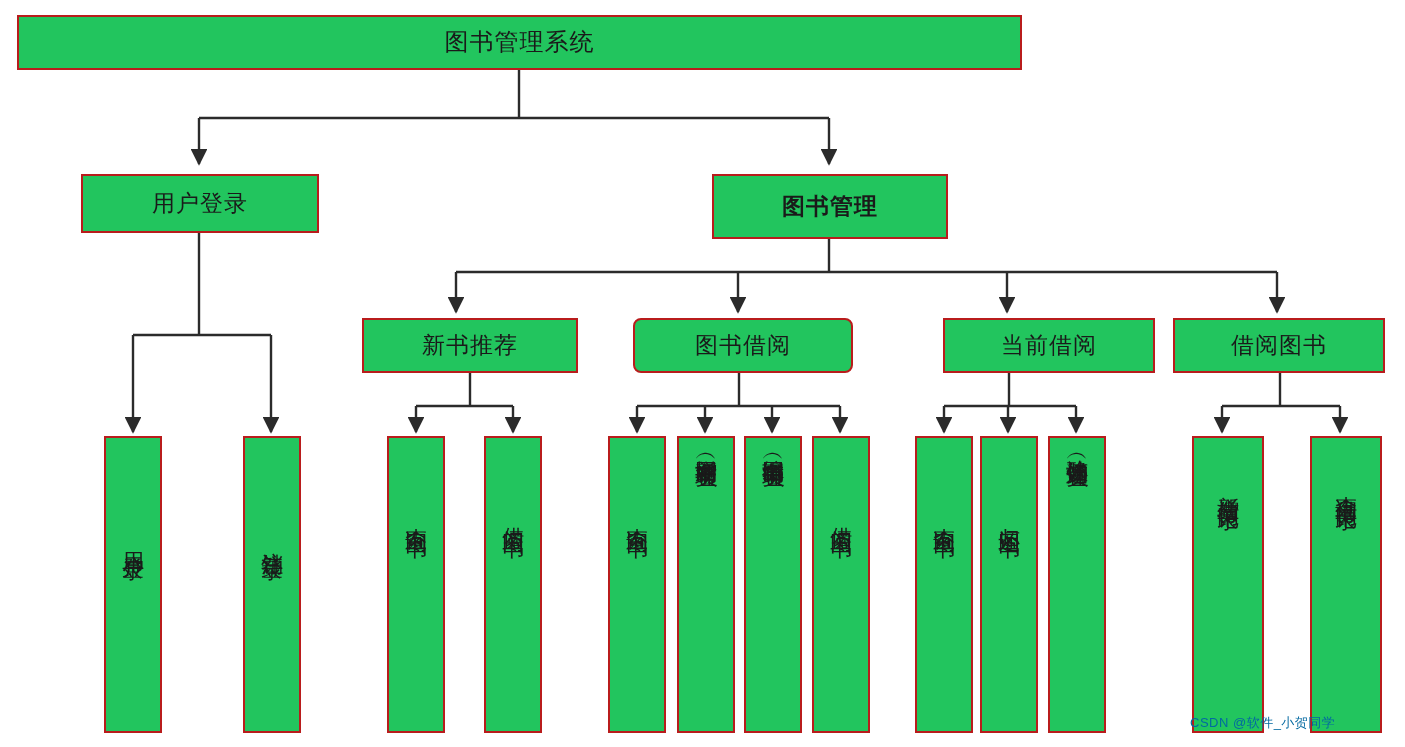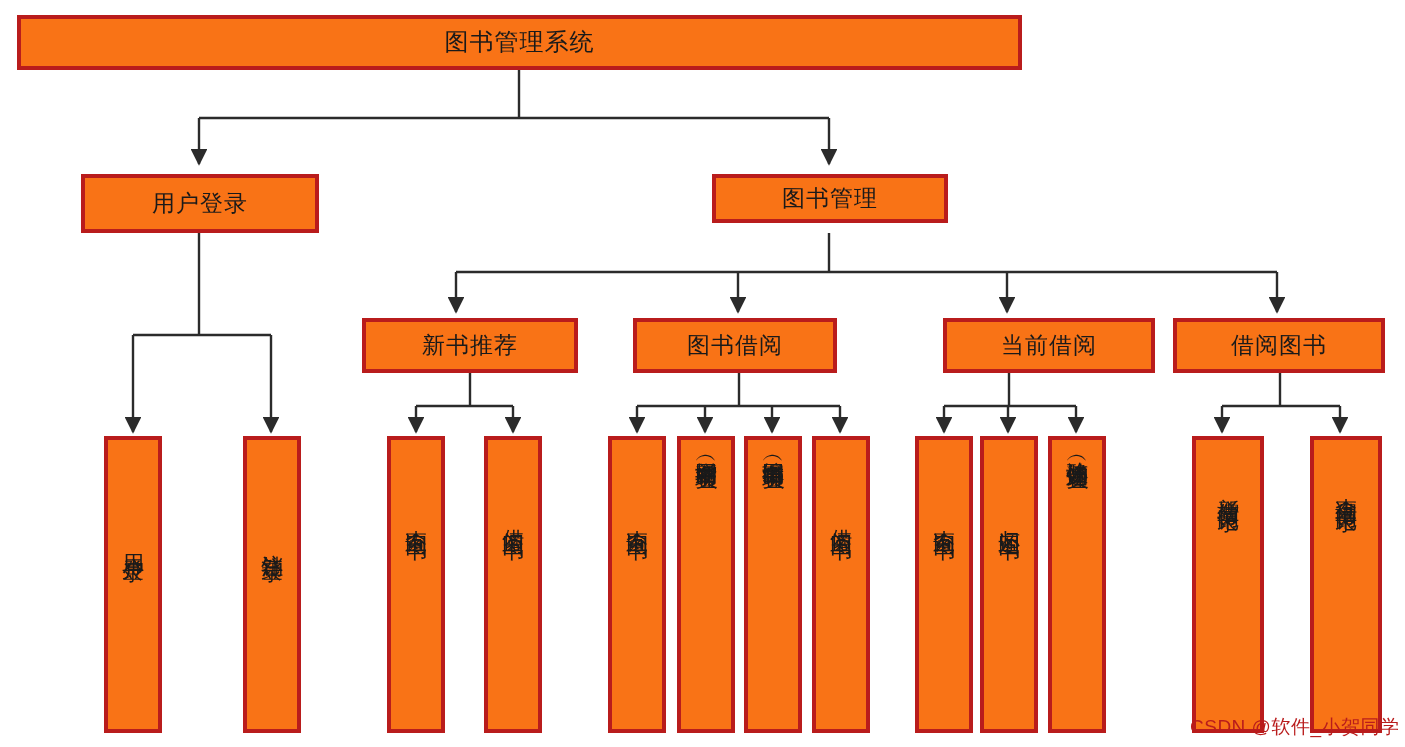--- a/index.html
+++ b/index.html
@@ -19,22 +19,22 @@
     position: absolute;
     left: 0;
     top: 0;
     width: 1405px;
     height: 747px;
     pointer-events: none;
   }
   .node {
     position: absolute;
     box-sizing: border-box;
-    border: 4px solid #b91c1c;
-    background: #f97316;
+    border: 2px solid #b91c1c;
+    background: #22c55e;
     color: #1a1a1a;
     display: flex;
     align-items: center;
     justify-content: center;
     text-align: center;
     line-height: 1.12;
   }
   .node.h {
     font-size: 23px;
     letter-spacing: 1px;
@@ -49,22 +49,22 @@
     letter-spacing: 3px;
     padding: 6px 0;
     align-items: center;
     justify-content: flex-start;
   }
   .node.v.tight {
     letter-spacing: 1px;
   }
   .watermark {
     position: absolute;
-    color: #b91c1c;
-    font-size: 19px;
+    color: #0369a1;
+    font-size: 13px;
     letter-spacing: 0.5px;
     white-space: nowrap;
   }
 </style>
 </head>
 <body>
 
 <div id="canvas">
 
   <svg class="wires" viewBox="0 0 1405 747">
@@ -113,24 +113,24 @@
       <path d="M 1280 373 L 1280 406"></path>
       <path d="M 1222 406 L 1340 406"></path>
       <path d="M 1222 406 L 1222 432" marker-end="url(#arrow)"></path>
       <path d="M 1340 406 L 1340 432" marker-end="url(#arrow)"></path>
     </g>
   </svg>
 
   <div class="node h root" style="left:17px; top:15px; width:1005px; height:55px;">图书管理系统</div>
 
   <div class="node h" style="left:81px; top:174px; width:238px; height:59px;">用户登录</div>
-  <div class="node h" style="left:712px; top:174px; width:236px; height:49px;">图书管理</div>
+  <div class="node h" style="left:712px; top:174px; width:236px; height:65px;font-weight:bold;">图书管理</div>
 
   <div class="node h" style="left:362px; top:318px; width:216px; height:55px;font-family:Liberation Serif, serif;">新书推荐</div>
-  <div class="node h" style="left:633px; top:318px; width:204px; height:55px;">图书借阅</div>
+  <div class="node h" style="left:633px; top:318px; width:220px; height:55px;border-radius:8px;">图书借阅</div>
   <div class="node h" style="left:943px; top:318px; width:212px; height:55px;">当前借阅</div>
   <div class="node h" style="left:1173px; top:318px; width:212px; height:55px;">借阅图书</div>
 
   <div class="node v" style="left:104px; top:436px; width:58px; height:297px; padding-top:96px;">用户登录</div>
   <div class="node v" style="left:243px; top:436px; width:58px; height:297px; padding-top:96px;">注销登录</div>
 
   <div class="node v" style="left:387px; top:436px; width:58px; height:297px; padding-top:72px;">查询图书</div>
   <div class="node v" style="left:484px; top:436px; width:58px; height:297px; padding-top:72px;">借阅图书</div>
 
   <div class="node v" style="left:608px; top:436px; width:58px; height:297px; padding-top:72px;">查询图书</div>

